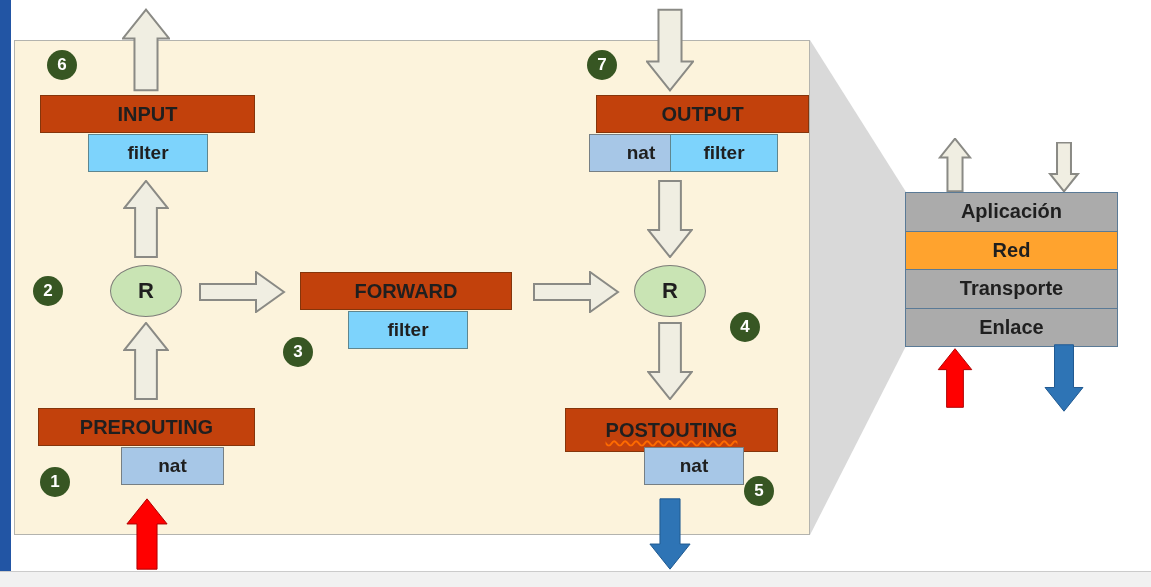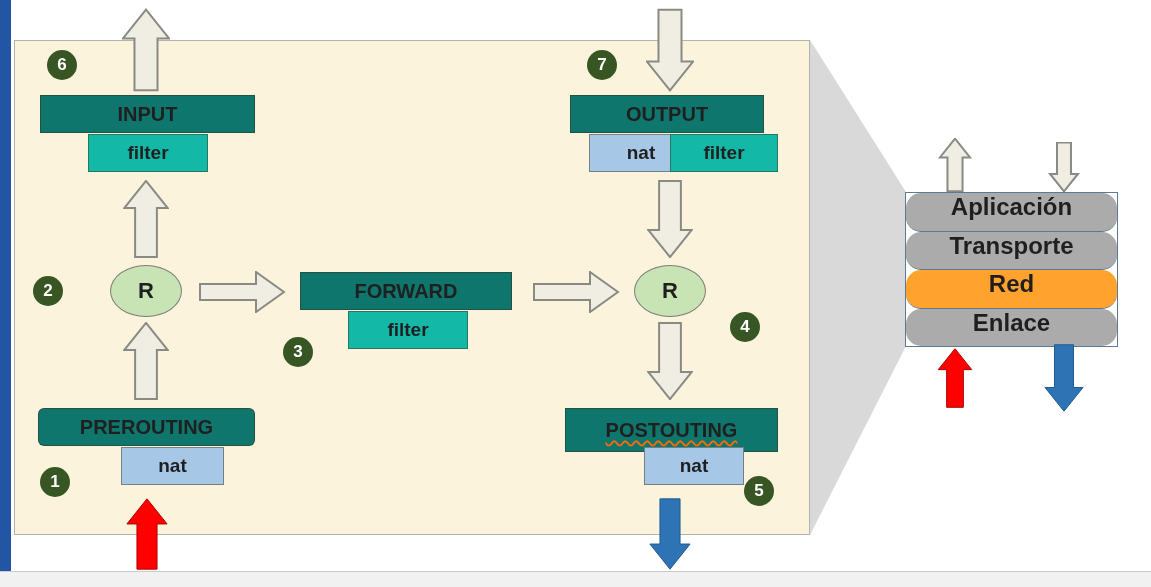--- a/index.html
+++ b/index.html
@@ -9,34 +9,34 @@
   }
   .abs{position:absolute;}
   
   .accent-bar{left:0;top:0;width:11px;height:571px;background:#2255a4;}
   .bottom-strip{left:0;top:571px;width:1151px;height:16px;background:#f1f1f1;border-top:1px solid #cbcbcb;box-sizing:border-box;}
   
   .panel{left:14px;top:40px;width:796px;height:495px;background:#fcf3dc;border:1px solid #b3b3ae;box-sizing:border-box;}
   
   .box{display:flex;align-items:center;justify-content:center;font-weight:bold;
        box-sizing:border-box;border:1px solid rgba(60,40,10,.45);}
-  .chain{background:#0f766e;font-size:20px;align-items:center;}
-  .tbl-filter{background:#14b8a6;font-size:19px;}
+  .chain{background:#c2410c;font-size:20px;align-items:center;}
+  .tbl-filter{background:#7dd3fc;font-size:19px;}
   .tbl-nat{background:#a7c7e7;font-size:19px;margin-left:24px;}
   
   .rnode{display:flex;align-items:center;justify-content:center;background:#c9e4b4;
          border:1px solid #7d7d78;border-radius:50%;font-weight:bold;font-size:22px;box-sizing:border-box;}
   
   .badge{width:30px;height:30px;border-radius:50%;background:#375623;color:#ffffff;
          display:flex;align-items:center;justify-content:center;font-weight:bold;font-size:17px;}
   
   .stack{left:905px;top:192px;width:213px;height:155px;display:flex;flex-direction:column;
          border:1px solid #5a7a96;box-sizing:border-box;}
-  .layer{flex:1;display:flex;justify-content:center;font-weight:bold;
-         font-size:24px;border-bottom:1px solid #5a7a96;background:#ababab;box-sizing:border-box;border-radius:15px;}
+  .layer{flex:1;display:flex;align-items:center;justify-content:center;font-weight:bold;
+         font-size:20px;border-bottom:1px solid #5a7a96;background:#ababab;box-sizing:border-box;}
   .layer:last-child{border-bottom:none;}
   .layer.orange{background:#ffa32e;}
   svg{display:block;}
   .squiggle{text-decoration:underline wavy #ff6a00 2px;text-underline-offset:3px;}
 </style>
 </head>
 <body>
 
 <div id="stage">
 
@@ -81,38 +81,38 @@
     <polygon points="25,85 49,55 37,55 37,1 13,1 13,55 1,55" fill="#2e74b5" stroke="#215a91" stroke-width="1" vector-effect="non-scaling-stroke"></polygon>
   </svg>
 
   <div class="abs box chain" style="left:40px;top:95px;width:215px;height:38px;">
     <span>INPUT</span>
   </div>
   <div class="abs box tbl-filter" style="left:88px;top:134px;width:120px;height:38px;">
     <span>filter</span>
   </div>
 
-  <div class="abs box chain" style="left:570px;top:95px;width:194px;height:38px;">
+  <div class="abs box chain" style="left:596px;top:95px;width:213px;height:38px;">
     <span>OUTPUT</span>
   </div>
   <div class="abs box tbl-nat" style="left:565px;top:134px;width:104px;height:38px;">
     <span>nat</span>
   </div>
   <div class="abs box tbl-filter" style="left:670px;top:134px;width:108px;height:38px;">
     <span>filter</span>
   </div>
 
   <div class="abs box chain" style="left:300px;top:272px;width:212px;height:38px;">
     <span>FORWARD</span>
   </div>
   <div class="abs box tbl-filter" style="left:348px;top:311px;width:120px;height:38px;">
     <span>filter</span>
   </div>
 
-  <div class="abs box chain" style="left:38px;top:408px;width:217px;height:38px;border-radius:6px;">
+  <div class="abs box chain" style="left:38px;top:408px;width:217px;height:38px;">
     <span>PREROUTING</span>
   </div>
   <div class="abs box tbl-nat" style="left:97px;top:447px;width:103px;height:38px;">
     <span>nat</span>
   </div>
 
   <div class="abs box chain" style="left:565px;top:408px;width:213px;height:44px;">
     <span class="squiggle">POSTOUTING</span>
   </div>
   <div class="abs box tbl-nat" style="left:620px;top:447px;width:100px;height:38px;">
@@ -138,25 +138,25 @@
     <polygon points="25,1 49,31 37,31 37,85 13,85 13,31 1,31" fill="#f0eee2" stroke="#8a8a85" stroke-width="2" vector-effect="non-scaling-stroke"></polygon>
   </svg>
   <svg class="abs" style="left:1044px;top:142px;" width="40" height="50" viewBox="0 0 50 86">
     <polygon points="25,85 49,55 37,55 37,1 13,1 13,55 1,55" fill="#f0eee2" stroke="#8a8a85" stroke-width="2" vector-effect="non-scaling-stroke"></polygon>
   </svg>
 
   <div class="abs stack">
     <div class="layer">
       <span>Aplicación</span>
     </div>
+    <div class="layer orange">
+      <span>Red</span>
+    </div>
     <div class="layer">
       <span>Transporte</span>
-    </div>
-    <div class="layer orange">
-      <span>Red</span>
     </div>
     <div class="layer">
       <span>Enlace</span>
     </div>
   </div>
 
   <svg class="abs" style="left:935px;top:348px;" width="40" height="60" viewBox="0 0 50 86">
     <polygon points="25,1 49,31 37,31 37,85 13,85 13,31 1,31" fill="#ff0000" stroke="#b00000" stroke-width="1" vector-effect="non-scaling-stroke"></polygon>
   </svg>
   <svg class="abs" style="left:1043px;top:344px;" width="42" height="68" viewBox="0 0 50 86">

